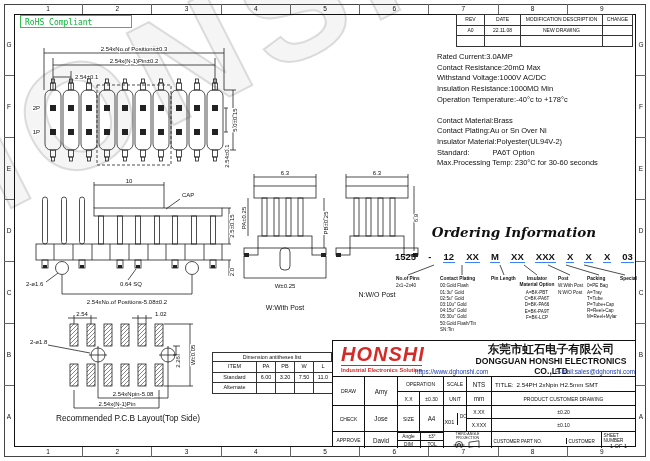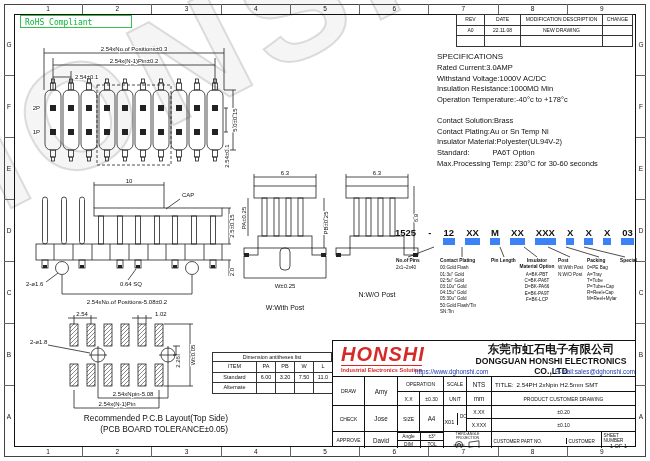--- a/index.html
+++ b/index.html
@@ -30,43 +30,43 @@
   #rev-table{left:456px;top:14px;width:176px;display:grid;grid-template-columns:28px 36px 82px 30px;
     border-left:1px solid #333;border-top:1px solid #333;z-index:3;background:transparent;}
   .rt-c{border-right:1px solid #333;border-bottom:1px solid #333;font-size:5px;height:9.5px;line-height:9.5px;text-align:center;overflow:hidden;}
   
   #specs{left:437px;top:52px;width:200px;z-index:3;}
   #spec-title{font-size:8px;margin-bottom:2px;}
   .spec-line{font-size:7.5px;line-height:1.42;white-space:pre;}
   
   #ordering{left:394px;top:224px;width:240px;z-index:3;}
   #ord-title{text-align:center;font-family:"DejaVu Serif",serif;font-style:italic;font-weight:bold;font-size:13.5px;}
-  #ord-code{display:flex;justify-content:space-between;margin-top:3px;font-size:9.5px;font-weight:bold;}
-  .seg{border-bottom:7px solid #3b82f6;padding:0 1px;}
+  #ord-code{display:flex;justify-content:space-between;margin-top:11px;font-size:9.5px;font-weight:bold;}
+  .seg{border-bottom:1px solid #3b82f6;padding:0 1px;}
   .seg.nd{border-bottom:none;}
   #ord-leaders{display:block;margin-top:1px;}
   #ord-cols{position:relative;height:62px;}
   .ocol{position:absolute;top:0;font-size:4.6px;line-height:1.35;white-space:nowrap;}
   .ocol-label{font-size:4.8px;font-weight:bold;margin-bottom:1px;white-space:normal;}
   .oc0{left:2px;width:34px;}.oc1{left:46px;width:48px;}.oc2{left:97px;width:26px;}
   .oc3{left:124px;width:38px;text-align:center;}.oc4{left:164px;width:28px;}
   .oc5{left:193px;width:30px;}.oc6{left:226px;width:14px;}
   
   .ln{stroke:#222;stroke-width:0.8;}
   .nf{fill:none;}
   .fd{fill:#222;}
   svg{overflow:visible;}
   svg text{font-family:"Liberation Sans",sans-serif;font-size:6px;fill:#111;paint-order:stroke;stroke:#fff;stroke-width:2px;}
   svg text.big{font-size:7px;}
   #topview{left:24px;top:44px;z-index:1;}
   #frontview{left:24px;top:172px;z-index:1;}
   #sideviews{left:242px;top:170px;z-index:1;}
   #pcbview{left:28px;top:310px;z-index:1;}
   #pcb-captions{left:28px;top:413px;width:200px;text-align:center;z-index:3;}
-  #pcb-captions div{font-size:8.3px;line-height:1.35;text-align:right;}
+  #pcb-captions div{font-size:8.3px;line-height:1.35;}
   
   #dim-title{left:212px;top:352px;width:120px;height:9px;border:1px solid #333;border-bottom:none;box-sizing:border-box;
     font-size:5.3px;line-height:8px;text-align:center;z-index:3;background:#fff;}
   #dim-table{left:212px;top:361px;width:120px;display:grid;grid-template-columns:44px 19px 19px 19px 19px;
     border-left:1px solid #333;border-top:1px solid #333;z-index:3;background:#fff;}
   .dt-c{border-right:1px solid #333;border-bottom:1px solid #333;font-size:5.5px;height:9.5px;line-height:9.5px;text-align:center;overflow:hidden;}
   
   #company{left:332px;top:340px;width:304px;height:107px;border-top:1.6px solid #111;border-left:1.6px solid #111;box-sizing:border-box;z-index:3;background:transparent;}
   #logo-main{position:absolute;left:8px;top:2px;font-size:20px;font-weight:900;color:#d42a28;letter-spacing:1px;font-style:italic;}
   #logo-tagline{position:absolute;left:8px;top:24px;font-size:5.6px;font-weight:bold;color:#d42a28;border-top:1px solid #d42a28;padding-top:1px;}
@@ -153,29 +153,29 @@
       <div class="rt-c">22.11.08</div>
       <div class="rt-c">NEW DRAWING</div>
       <div class="rt-c"></div>
       <div class="rt-c"></div>
       <div class="rt-c"></div>
       <div class="rt-c"></div>
       <div class="rt-c"></div>
     </div>
 
   <div class="abs" id="specs">
-    <div id="spec-title">SPECIFICATIONS</div>
     <div id="spec-lines">
         <div class="spec-line">Rated Current:3.0AMP</div>
+        <div class="spec-line">Contact Resistance:20mΩ Max</div>
         <div class="spec-line">Withstand Voltage:1000V AC/DC</div>
         <div class="spec-line">Insulation Resistance:1000MΩ Min</div>
         <div class="spec-line">Operation Temperature:-40°c to +178°c</div>
         <div class="spec-line">&nbsp;</div>
-        <div class="spec-line">Contact Solution:Brass</div>
-        <div class="spec-line">Contact Plating:Au or Sn Temp Ni</div>
+        <div class="spec-line">Contact Material:Brass</div>
+        <div class="spec-line">Contact Plating:Au or Sn Over Ni</div>
         <div class="spec-line">Insulator Material:Polyester(UL94V-2)</div>
         <div class="spec-line">Standard:           PA6T Option</div>
         <div class="spec-line">Max.Processing Temp: 230°C for 30-60 seconds</div>
       </div>
   </div>
 
   <svg class="abs" id="topview" width="215" height="126" viewBox="0 0 215 126">
     <line class="ln" x1="20" y1="4" x2="20" y2="46"></line>
       <line class="ln" x1="200" y1="4" x2="200" y2="46"></line>
     <line class="ln" x1="20" y1="9" x2="200" y2="9"></line>
@@ -377,24 +377,24 @@
       <line class="ln" x1="140" y1="54" x2="140" y2="88"></line>
     <line class="ln" x1="70" y1="88" x2="140" y2="88"></line>
     <text x="105" y="86" text-anchor="middle">2.54xNpin-5.08</text>
     <line class="ln" x1="46" y1="80" x2="46" y2="98"></line>
       <line class="ln" x1="131" y1="80" x2="131" y2="98"></line>
     <line class="ln" x1="46" y1="98" x2="131" y2="98"></line>
     <text x="89" y="96" text-anchor="middle">2.54x(N-1)Pin</text>
   </svg>
   <div class="abs" id="pcb-captions">
     <div>Recommended P.C.B Layout(Top Side)</div>
-    <div>(PCB BOARD TOLERANCE±0.05)</div>
   </div>
 
   <div class="abs" id="ordering">
+    <div id="ord-title">Ordering Information</div>
     <div id="ord-code">
         <div class="seg nd">1525</div>
         <div class="seg nd">-</div>
         <div class="seg">12</div>
         <div class="seg">XX</div>
         <div class="seg">M</div>
         <div class="seg">XX</div>
         <div class="seg">XXX</div>
         <div class="seg">X</div>
         <div class="seg">X</div>

